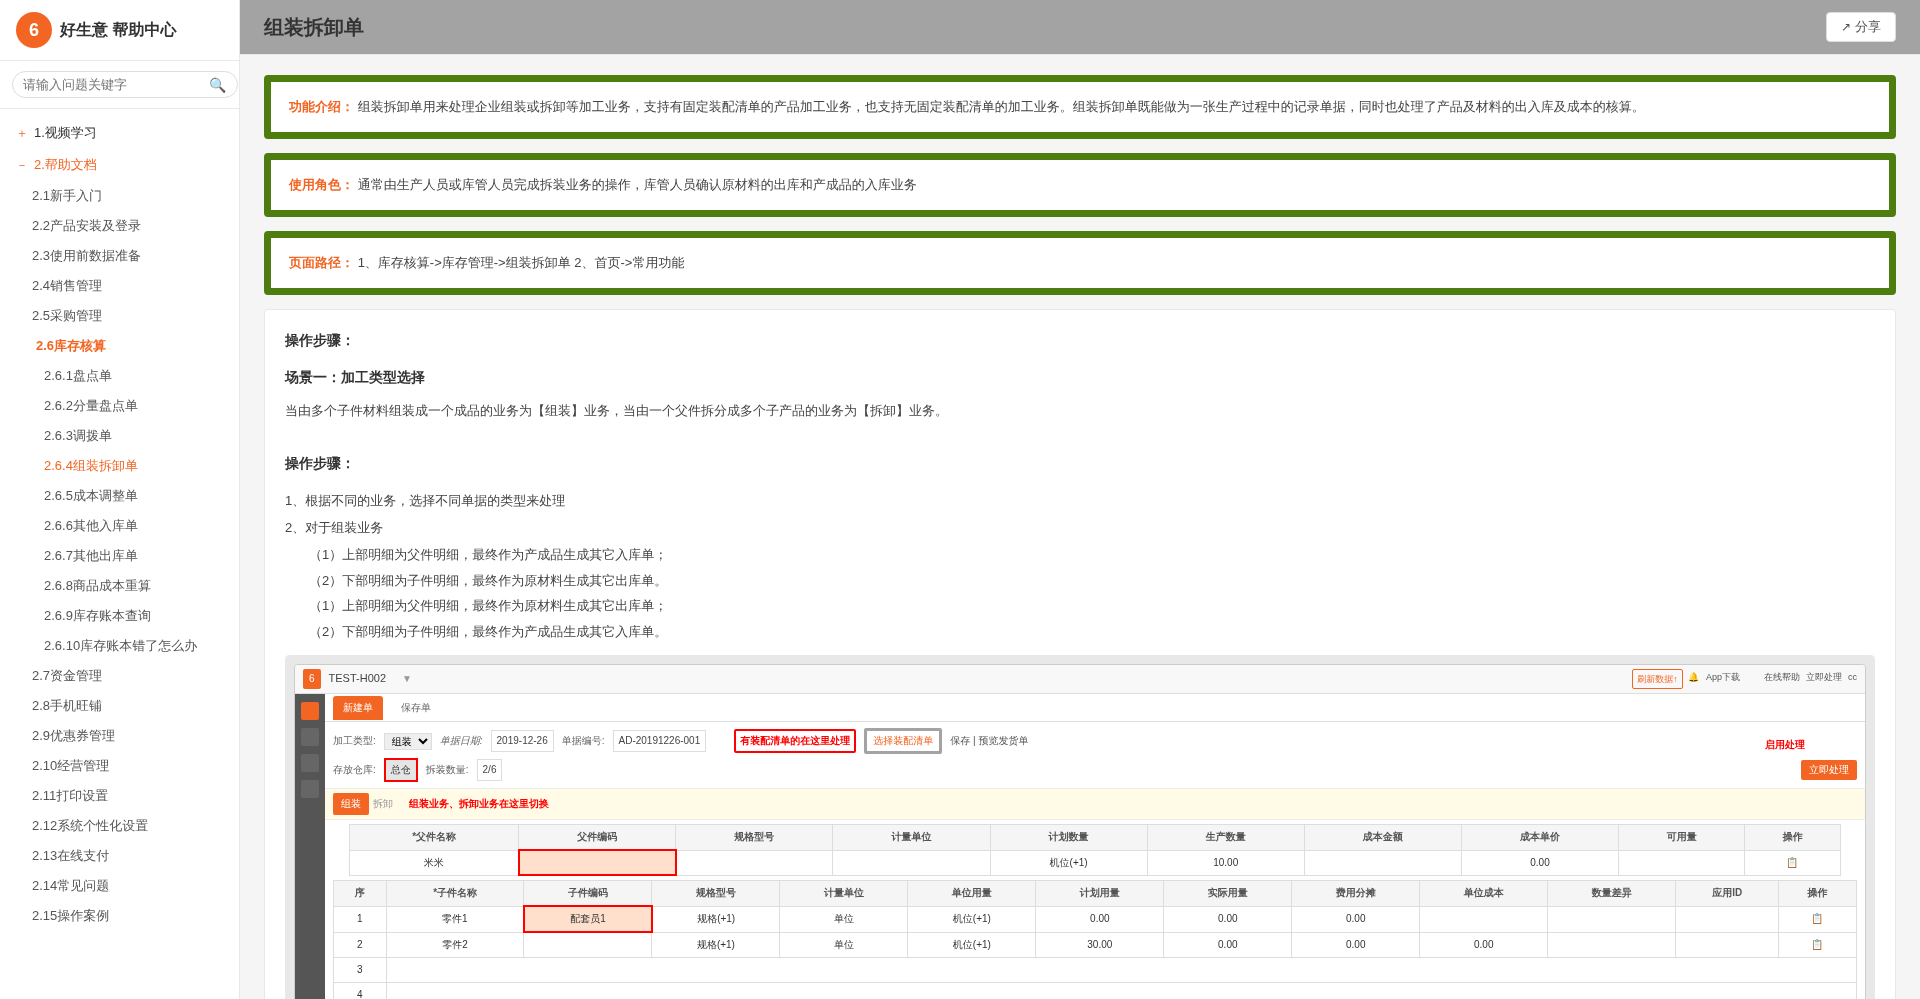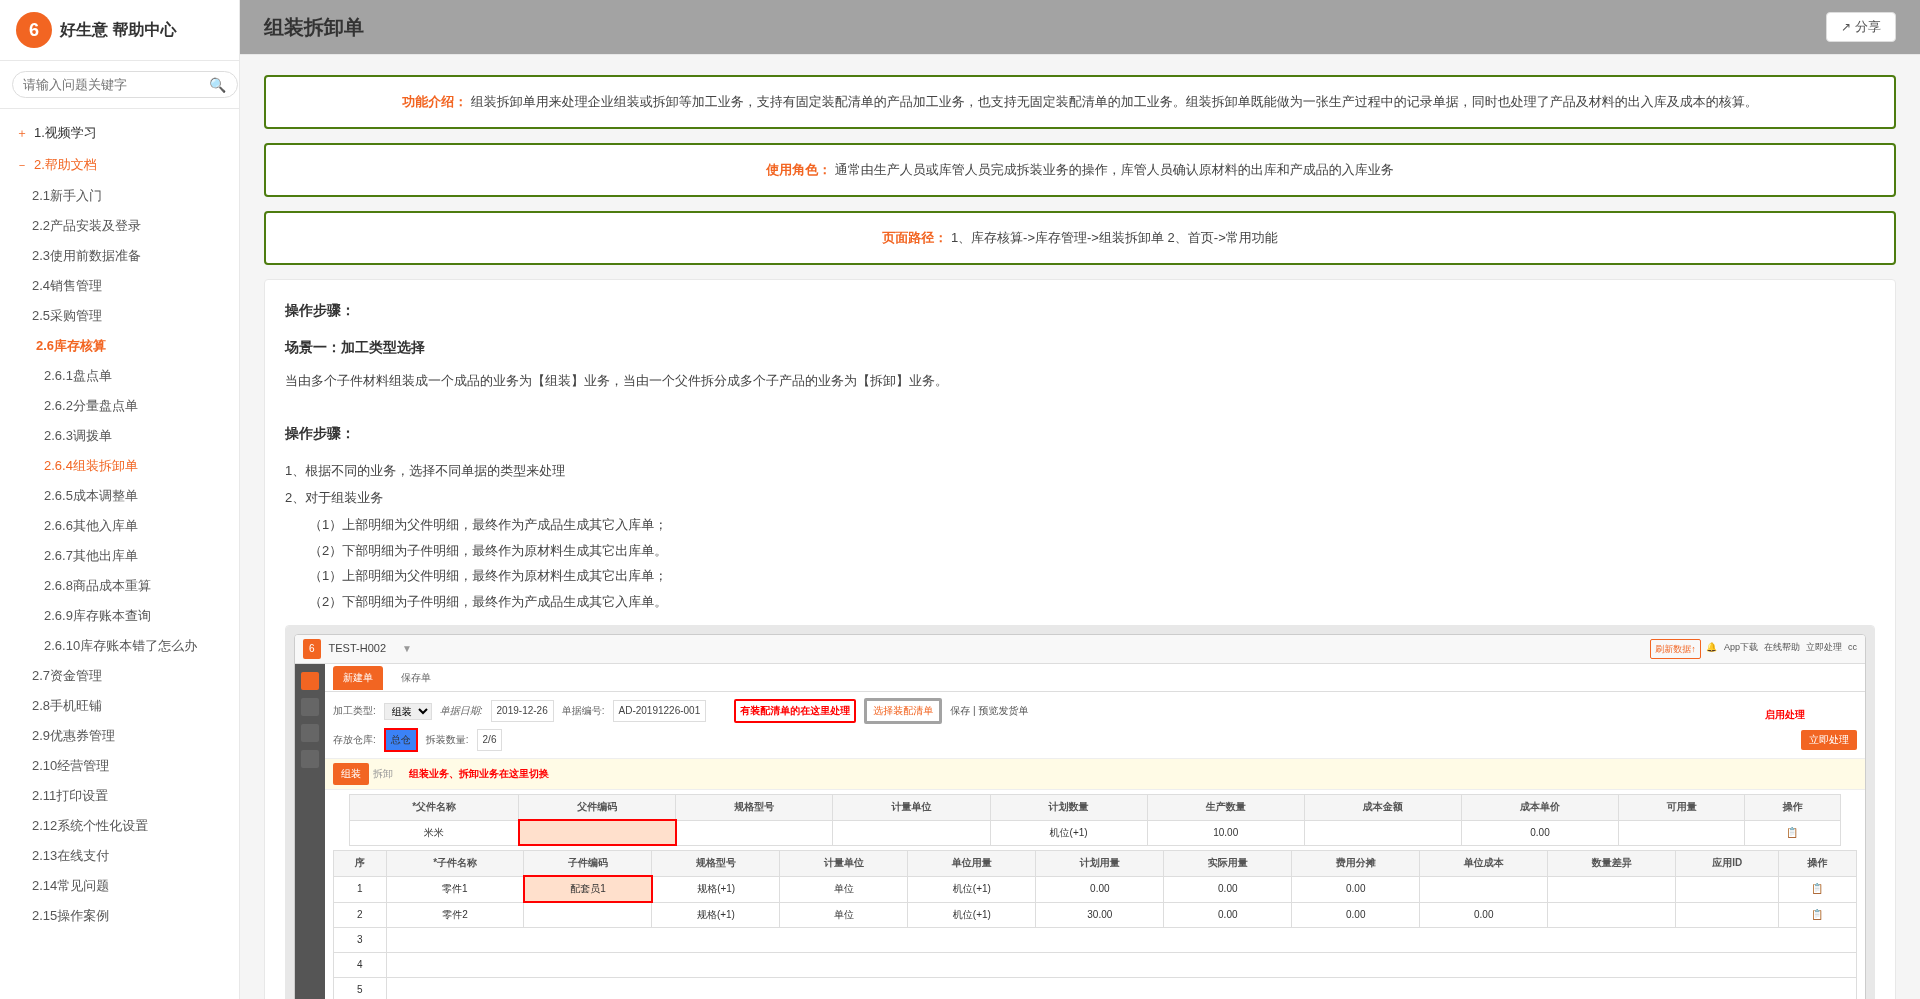--- a/index.html
+++ b/index.html
@@ -121,28 +121,27 @@
       font-size: 13px;
       color: #555;
     }
     #content-area {
       flex: 1;
       overflow-y: auto;
       padding: 20px 24px;
     }
     .info-box {
       background: #fff;
-      border: 2px solid #4d7c0f;
+      border: 7px solid #4d7c0f;
       border-radius: 4px;
       padding: 14px 18px;
       margin-bottom: 14px;
       font-size: 13px;
       line-height: 1.7;
       color: #444;
-      text-align: center;
     }
     .section-title {
       font-size: 14px;
       font-weight: bold;
       color: #333;
       margin-bottom: 12px;
     }
     .scenario-title {
       font-size: 14px;
       font-weight: bold;
@@ -405,21 +404,21 @@
           <div class="mock-app">
 
             <div class="mock-app-titlebar">
               <span style="background:#f26522; color:#fff; padding:1px 6px; border-radius:2px; font-size:10px;">6</span>
               <span>TEST-H002</span>
               <span style="margin-left:8px; font-size:10px; color:#999;">▼</span>
               <span style="margin-left:auto; display:flex; gap:6px;">
                 <span style="color:#f26522; font-size:9px; border:1px solid #f26522; padding:1px 4px; border-radius:2px;">刷新数据↑</span>
                 <span style="font-size:9px; color:#555;">🔔</span>
                 <span style="font-size:9px; color:#555;">App下载</span>
-                <span style="font-size:9px; color:#555;">在线帮助</span>
+                <span style="font-size:9px; color:#555;margin-left:18px;">在线帮助</span>
                 <span style="font-size:9px; color:#555;">立即处理</span>
                 <span style="font-size:9px; color:#555;">cc</span>
               </span>
             </div>
 
             <div class="mock-layout">
 
               <div class="mock-sidebar">
                 <div style="width:18px;height:18px;background:#f26522;border-radius:2px;"></div>
                 <div style="width:18px;height:18px;background:#666;border-radius:2px;"></div>
@@ -445,21 +444,21 @@
                     <span style="font-size:10px; border:1px solid #ddd; padding:1px 5px; background:#fff;">2019-12-26</span>
                     <span style="font-size:10px; color:#666;">单据编号:</span>
                     <span style="font-size:10px; border:1px solid #ddd; padding:1px 5px; background:#fff;">AD-20191226-001</span>
 
                     <span style="margin-left:20px; color:red; font-size:10px; font-weight:bold; border:2px solid red; padding:1px 4px; border-radius:2px;">有装配清单的在这里处理</span>
                     <span style="font-size:10px; color:#f26522; border:3px solid #a3a3a3; padding:1px 6px; border-radius:2px; cursor:pointer;">选择装配清单</span>
                     <span style="font-size:10px; color:#555;">保存 | 预览发货单</span>
                   </div>
                   <div style="display:flex; gap:8px; align-items:center; margin-top:4px;">
                     <span style="font-size:10px; color:#666;">存放仓库:</span>
-                    <span style="font-size:10px; border:2px solid red; padding:1px 5px; background:#3b82f6; color:#333;">总仓</span>
+                    <span style="font-size:10px; border:2px solid red; padding:1px 5px; background:#e5e5e5; color:#333;">总仓</span>
                     <span style="font-size:10px; color:#666;">拆装数量:</span>
                     <span style="font-size:10px; border:1px solid #ddd; padding:1px 5px; background:#fff;">2/6</span>
 
                     <span style="position:absolute; right:60px; top:14px; color:red; font-size:10px; font-weight:bold;">启用处理</span>
                     <button class="mock-btn-orange" style="margin-left:auto;">立即处理</button>
                   </div>
                 </div>
 
                 <div style="padding:4px 8px; background:#fffbe6; border-bottom:1px solid #eee; display:flex; align-items:center;">
                   <span style="background:#f26522; color:#fff; padding:2px 8px; border-radius:2px; font-size:10px; cursor:pointer;">组装</span>

